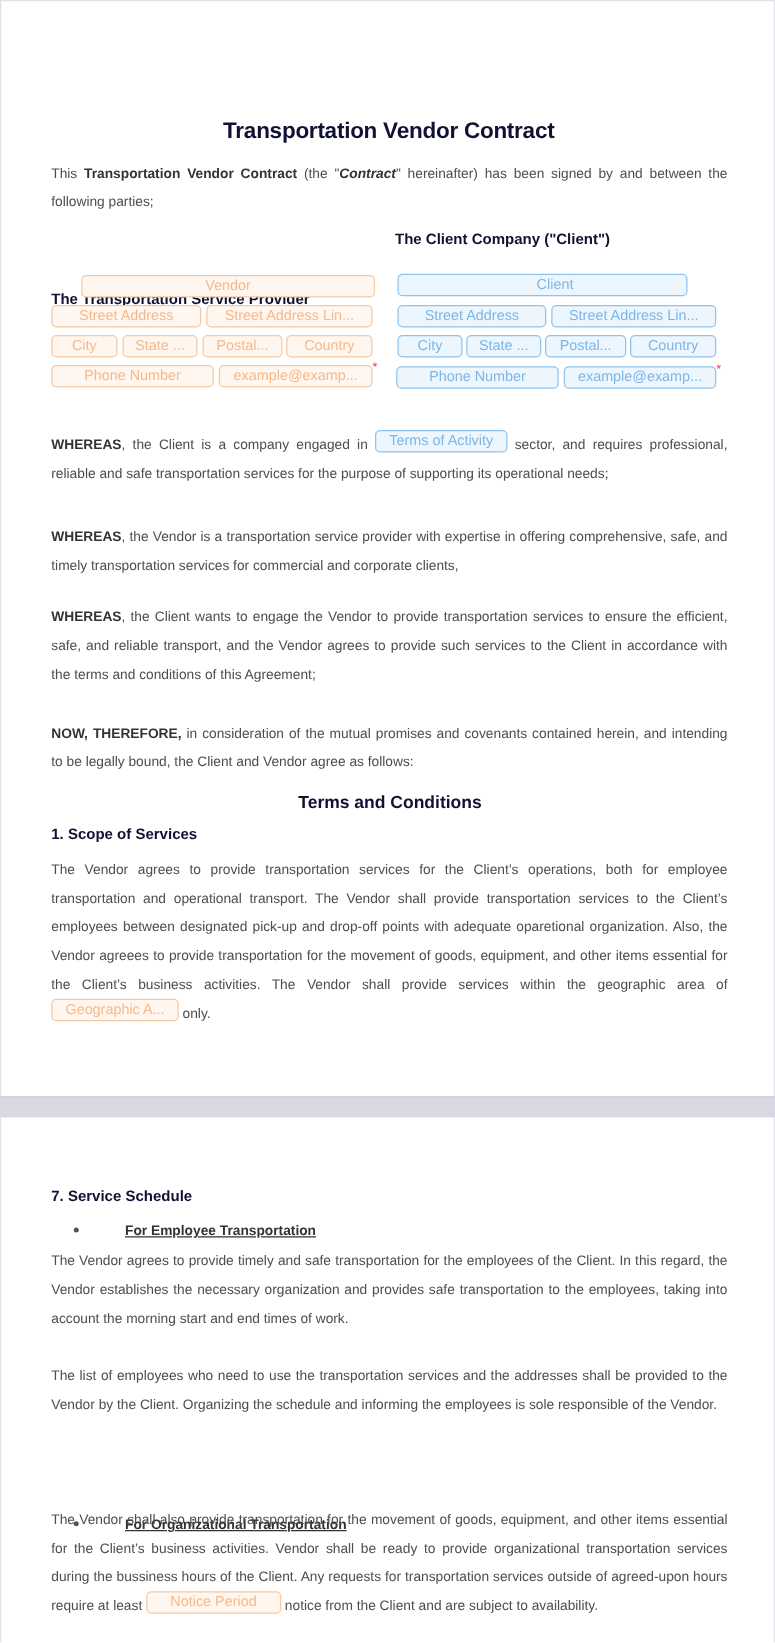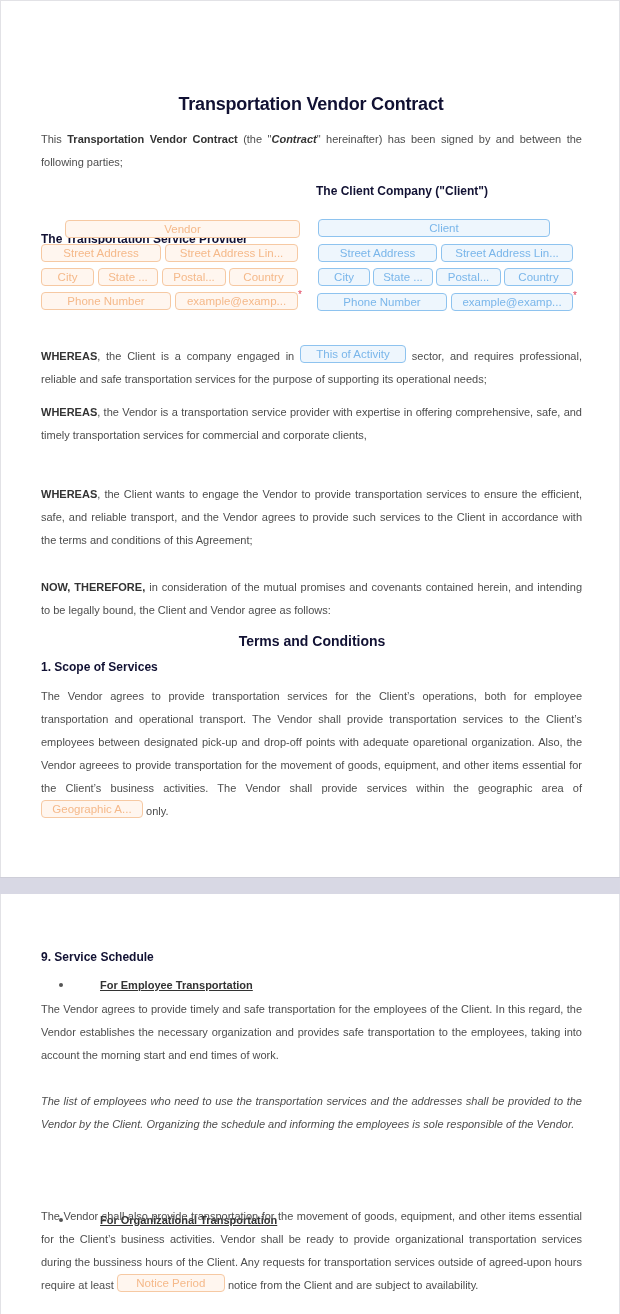--- a/index.html
+++ b/index.html
@@ -88,24 +88,24 @@
     <div class="fld bl" style="left:435px; top:267px; width:65px;">Postal...</div>
     <div class="fld bl" style="left:503px; top:267px; width:69px;">Country</div>
     <div class="fld bl" style="left:316px; top:292px; width:130px;">Phone Number</div>
     <div style="position:absolute; left:450px; top:292px; width:122px; height:18px;">
       <div class="fld bl" style="left:0; top:0; width:122px;">example@examp...</div>
       <span class="req">*</span>
     </div>
   </div>
 
   <div class="content" style="top:344px;">
-    <p class="body"><b class="dark">WHEREAS</b><span>, the Client is a company engaged in </span><span class="inline-fld bl" style="width:106px;">This of Activity</span><span> sector, and requires professional, reliable and safe transportation services for the purpose of supporting its operational needs;</span></p>
+    <p class="body"><b class="dark">WHEREAS</b><span>, the Client is a company engaged in </span><span class="inline-fld bl" style="width:106px;">Terms of Activity</span><span> sector, and requires professional, reliable and safe transportation services for the purpose of supporting its operational needs;</span></p>
   </div>
 
-  <div class="content" style="top:400px;">
+  <div class="content" style="top:418px;">
     <p class="body"><b class="dark">WHEREAS</b><span>, the Vendor is a transportation service provider with expertise in offering comprehensive, safe, and timely transportation services for commercial and corporate clients,</span></p>
   </div>
 
   <div class="content" style="top:575px;">
     <p class="body"><b class="dark">NOW, THEREFORE,</b><span> in consideration of the mutual promises and covenants contained herein, and intending to be legally bound, the Client and Vendor agree as follows:</span></p>
   </div>
 
   <div class="content" style="top:482px;">
     <p class="body"><b class="dark">WHEREAS</b><span>, the Client wants to engage the Vendor to provide transportation services to ensure the efficient, safe, and reliable transport, and the Vendor agrees to provide such services to the Client in accordance with the terms and conditions of this Agreement;</span></p>
   </div>
@@ -115,31 +115,31 @@
   <h3 style="left:40px; top:659px;">1. Scope of Services</h3>
 
   <div class="content" style="top:684px;">
     <p class="body"><span>The Vendor agrees to provide transportation services for the Client’s operations, both for employee transportation and operational transport. The Vendor shall provide transportation services to the Client’s employees between designated pick-up and drop-off points with adequate oparetional organization. Also, the Vendor agreees to provide transportation for the movement of goods, equipment, and other items essential for the Client’s business activities. The Vendor shall provide services within the geographic area of </span><span class="inline-fld or" style="width:102px;">Geographic A...</span><span> only.</span></p>
   </div>
 </div>
 
 <div class="sep"></div>
 
 <div class="page page2">
-  <h3 style="left:40px; top:56px;">9. Service Schedule</h3>
+  <h3 style="left:40px; top:56px;">7. Service Schedule</h3>
 
   <div class="bullet" style="top:85px;">
     <span class="dot"></span><u>For Employee Transportation</u>
   </div>
 
   <div class="content" style="top:104px;">
     <p class="body">The Vendor agrees to provide timely and safe transportation for the employees of the Client. In this regard, the Vendor establishes the necessary organization and provides safe transportation to the employees, taking into account the morning start and end times of work.</p>
   </div>
 
-  <div class="content" style="top:196px;font-style:italic;">
+  <div class="content" style="top:196px;">
     <p class="body">The list of employees who need to use the transportation services and the addresses shall be provided to the Vendor by the Client. Organizing the schedule and informing the employees is sole responsible of the Vendor.</p>
   </div>
 
   <div class="bullet" style="top:292px;margin-top:28px;">
     <span class="dot"></span><u>For Organizational Transportation</u>
   </div>
 
   <div class="content" style="top:311px;">
     <p class="body"><span>The Vendor shall also provide transportation for the movement of goods, equipment, and other items essential for the Client’s business activities. Vendor shall be ready to provide organizational transportation services during the bussiness hours of the Client. Any requests for transportation services outside of agreed-upon hours require at least </span><span class="inline-fld or" style="width:108px;">Notice Period</span><span> notice from the Client and are subject to availability.</span></p>
   </div>

